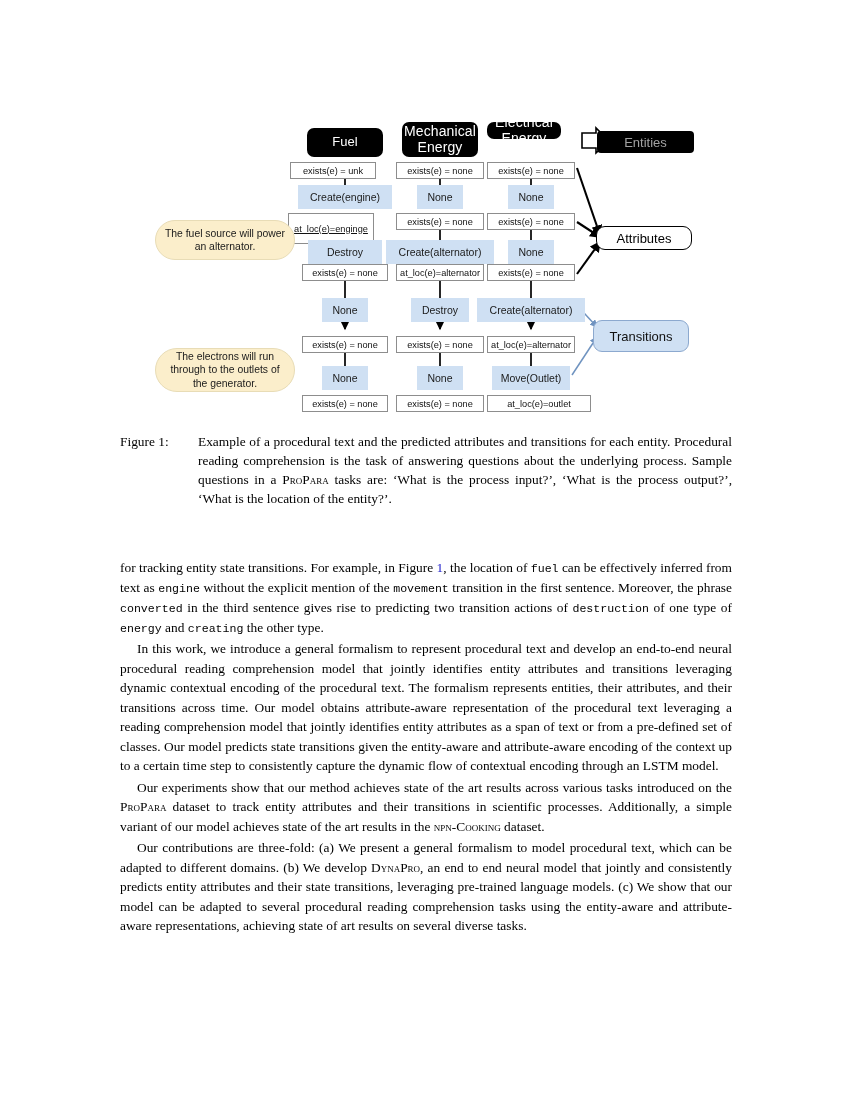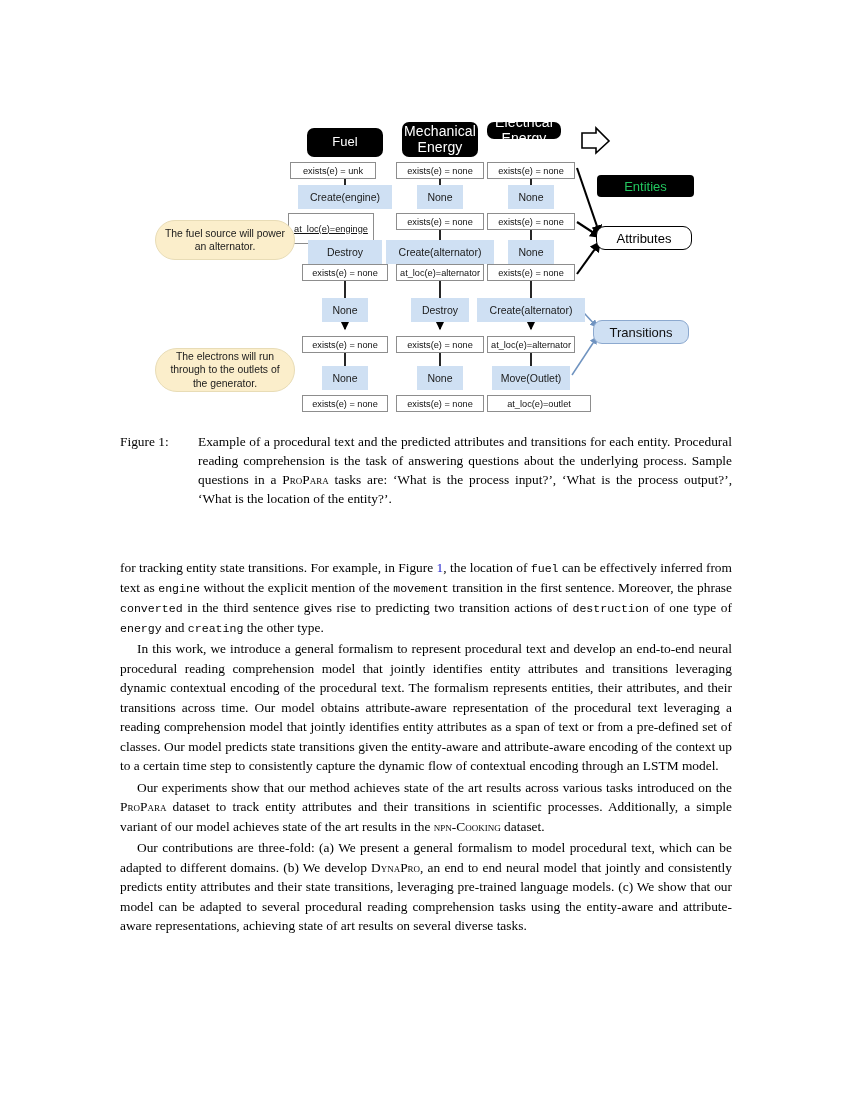--- a/index.html
+++ b/index.html
@@ -86,23 +86,22 @@
     position: absolute;
     box-sizing: border-box;
     display: flex;
     align-items: center;
     justify-content: center;
     font-family: "Liberation Sans", sans-serif;
     font-size: 13px;
   }
   .legend-entities {
     background: #000000;
-    color: #22c55e;
+    color: #a3a3a3;
     border-radius: 4px;
-    margin-top: 44px;
   }
   .legend-attributes {
     background: #ffffff;
     color: #000000;
     border: 1.8px solid #000000;
     border-radius: 9px;
   }
   .legend-transitions {
     background: #cfe0f3;
     color: #111111;
@@ -301,21 +300,21 @@
   <div class="node sentence-bubble" style="left:155px; top:348px; width:140px; height:44px;">
     <span>The electrons will run through to the outlets of the generator.</span>
   </div>
 
   <div class="legend-pill legend-entities" style="left:597px; top:131px; width:97px; height:22px;">
     <span>Entities</span>
   </div>
   <div class="legend-pill legend-attributes" style="left:596px; top:226px; width:96px; height:24px;">
     <span>Attributes</span>
   </div>
-  <div class="legend-pill legend-transitions" style="left:593px; top:320px; width:96px; height:24px;">
+  <div class="legend-pill legend-transitions" style="left:593px; top:320px; width:96px; height:32px;">
     <span>Transitions</span>
   </div>
 </div>
 
 <div id="caption">
   <span class="cap-label">Figure 1:</span>
   <span class="cap-body">Example of a procedural text and the predicted attributes and transitions for each entity. Procedural reading comprehension is the task of answering questions about the underlying process. Sample questions in a <span class="sc">ProPara</span> tasks are: ‘What is the process input?’, ‘What is the process output?’, ‘What is the location of the entity?’.</span>
 </div>
 
 <div id="body-text">

